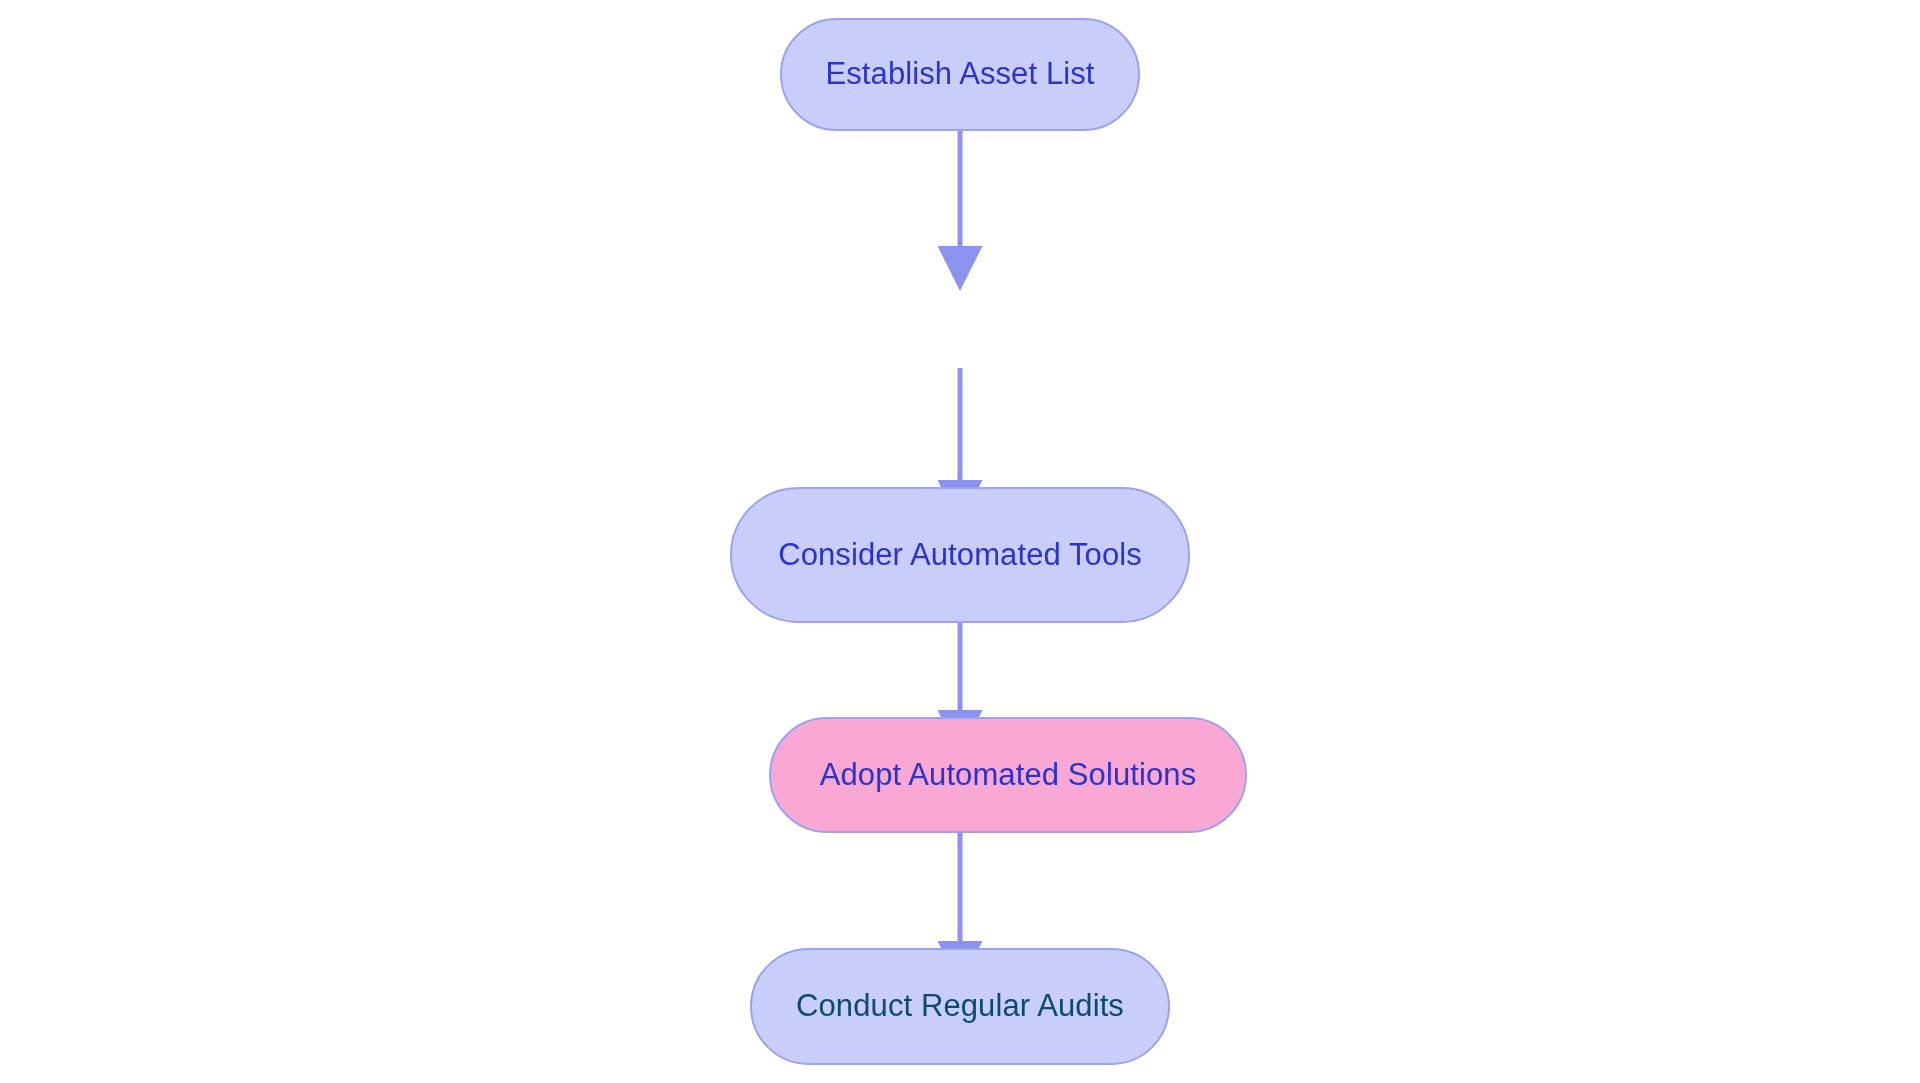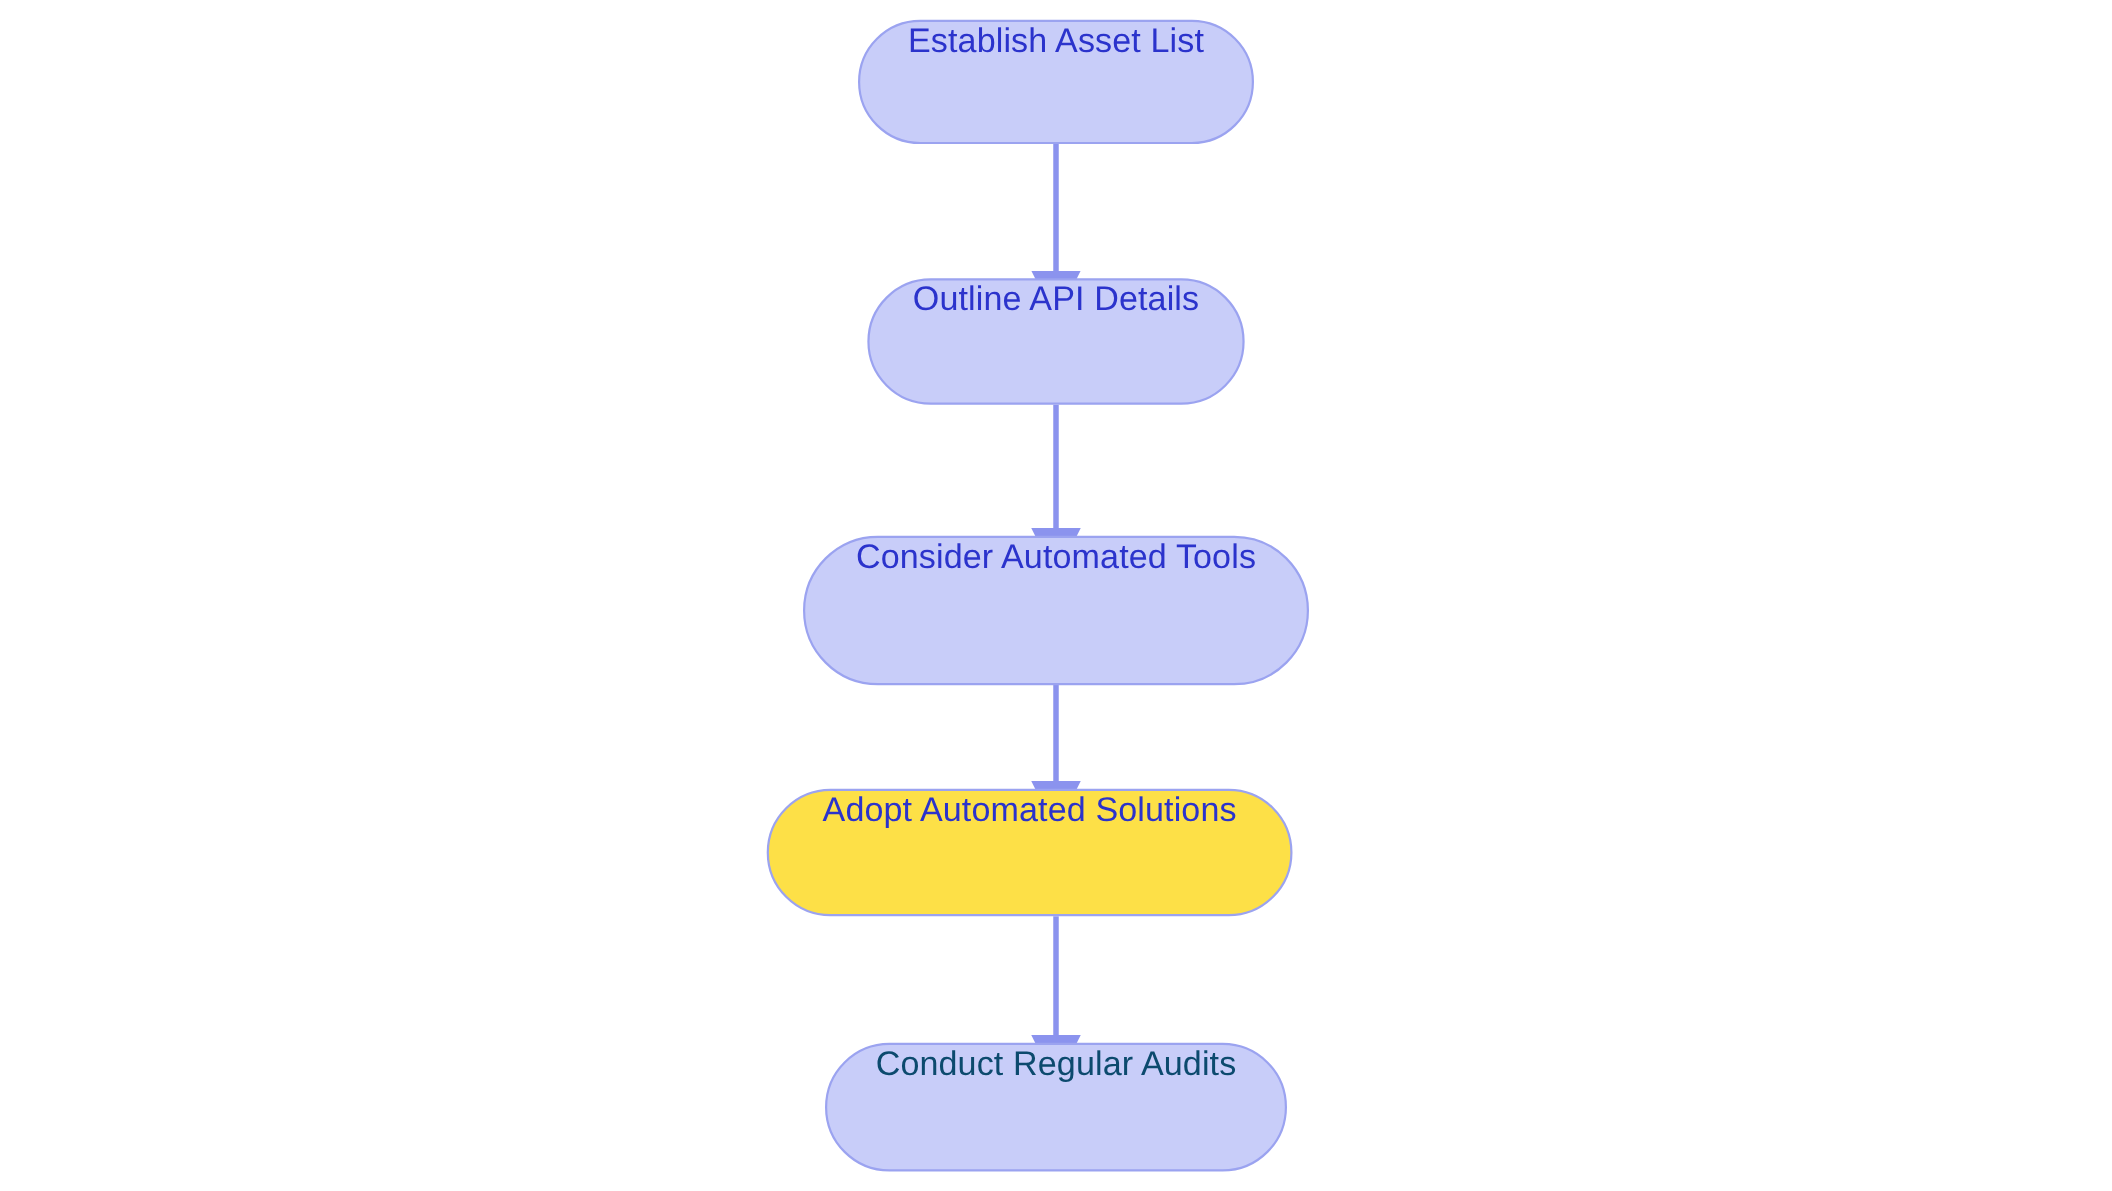--- a/index.html
+++ b/index.html
@@ -39,21 +39,21 @@
     top: 0;
     width: 1920px;
     height: 1083px;
     z-index: 2;
   }
 
   .flow-node {
     position: absolute;
     box-sizing: border-box;
     display: flex;
-    align-items: flex-start;
+    align-items: center;
     justify-content: center;
     background: #c8cdf9;
     border: 2px solid #9ba3f0;
     border-radius: 9999px;
     transform: translateX(-50%);
   }
 
   .flow-node-label {
     color: #2b33cc;
     font-family: "Liberation Sans", "DejaVu Sans", sans-serif;
@@ -84,29 +84,26 @@
         <line x1="960" y1="833" x2="960" y2="947" stroke="#8b93ee" stroke-width="5" marker-end="url(#arrowhead)"></line>
       </g>
   </svg>
 
   <div id="node-layer">
 
     <div class="flow-node" style="left: 960px; top: 18px; width: 360px; height: 113px; background: rgb(200, 205, 249); border-color: rgb(155, 163, 240);">
       <span class="flow-node-label" style="color: rgb(43, 51, 204);">Establish Asset List</span>
     </div>
 
-    <div class="flow-node" style="left: 960px; top: 253px; width: 343px; height: 115px; background: rgb(200, 205, 249); border-color: rgb(155, 163, 240);">
-      <span class="flow-node-label" style="color: rgb(43, 51, 204);">Outline API Details</span>
-    </div>
 
     <div class="flow-node" style="left: 960px; top: 487px; width: 460px; height: 136px; background: rgb(200, 205, 249); border-color: rgb(155, 163, 240);">
       <span class="flow-node-label" style="color: rgb(43, 51, 204);">Consider Automated Tools</span>
     </div>
 
-    <div class="flow-node" style="left: 936px; top: 717px; width: 478px; height: 116px; background: #fde047; border-color: rgb(155, 163, 240);">
+    <div class="flow-node" style="left: 1008px; top: 717px; width: 478px; height: 116px; background: #f9a8d4; border-color: rgb(155, 163, 240);">
       <span class="flow-node-label" style="color: rgb(43, 51, 204);">Adopt Automated Solutions</span>
     </div>
 
     <div class="flow-node" style="left: 960px; top: 948px; width: 420px; height: 117px; background: rgb(200, 205, 249); border-color: rgb(155, 163, 240);">
       <span class="flow-node-label" style="color: #0c4a6e;">Conduct Regular Audits</span>
     </div>
 
   </div>
 </div>
 

